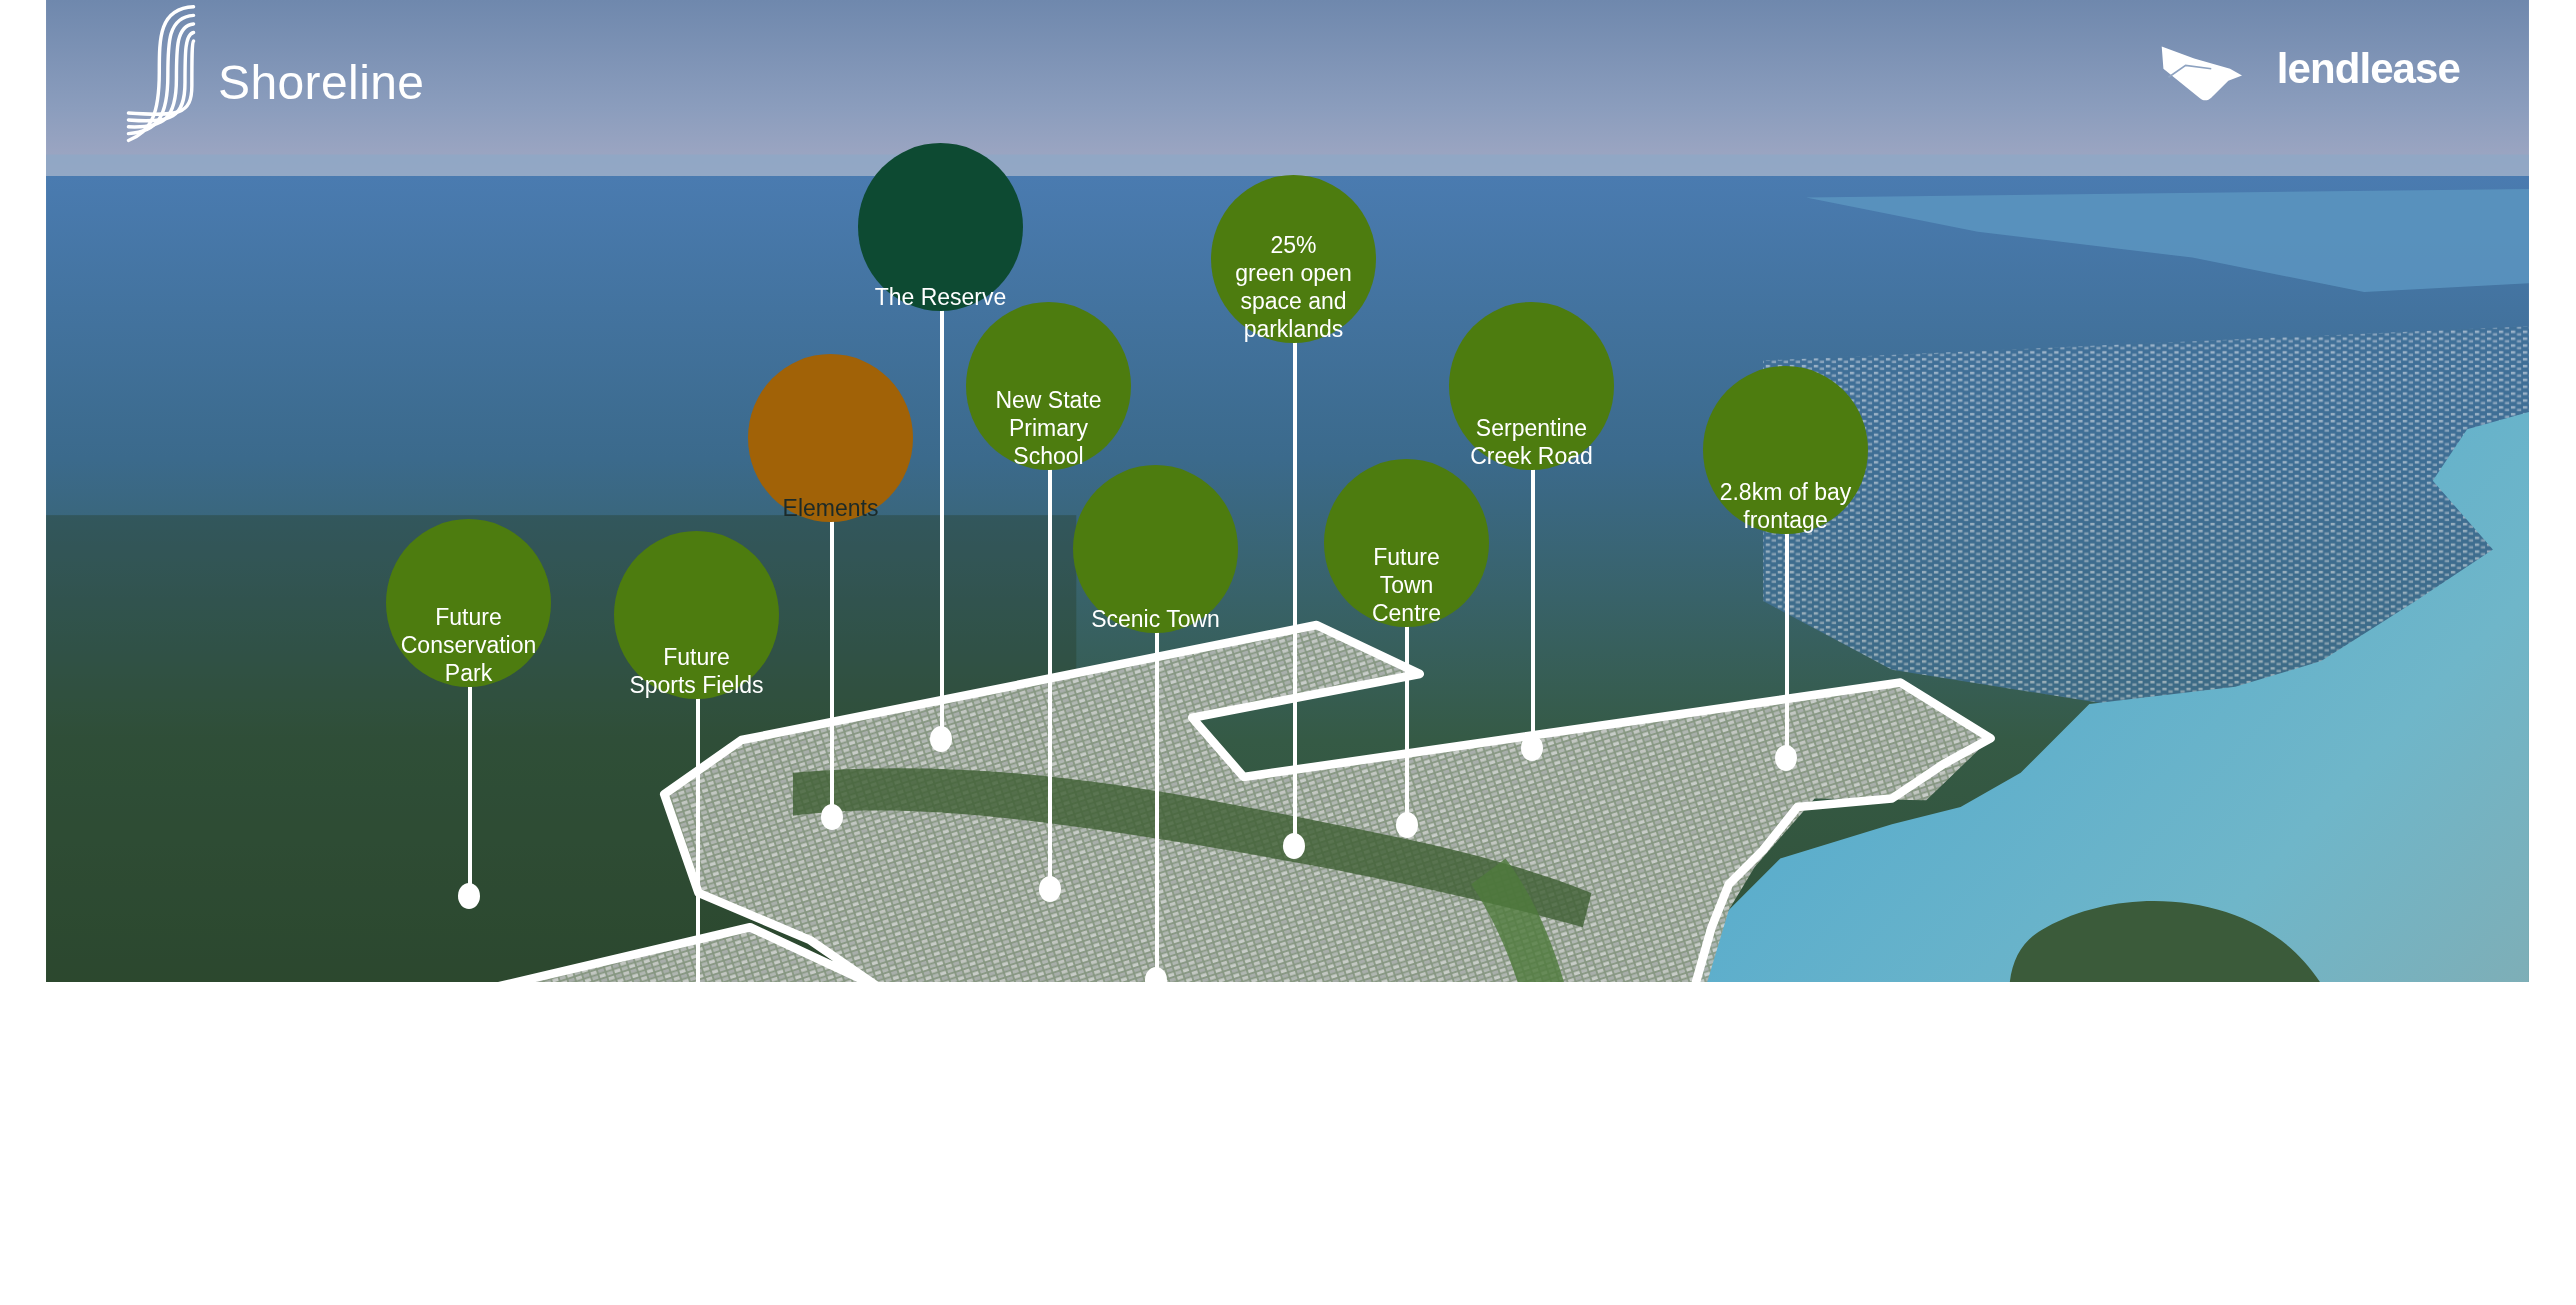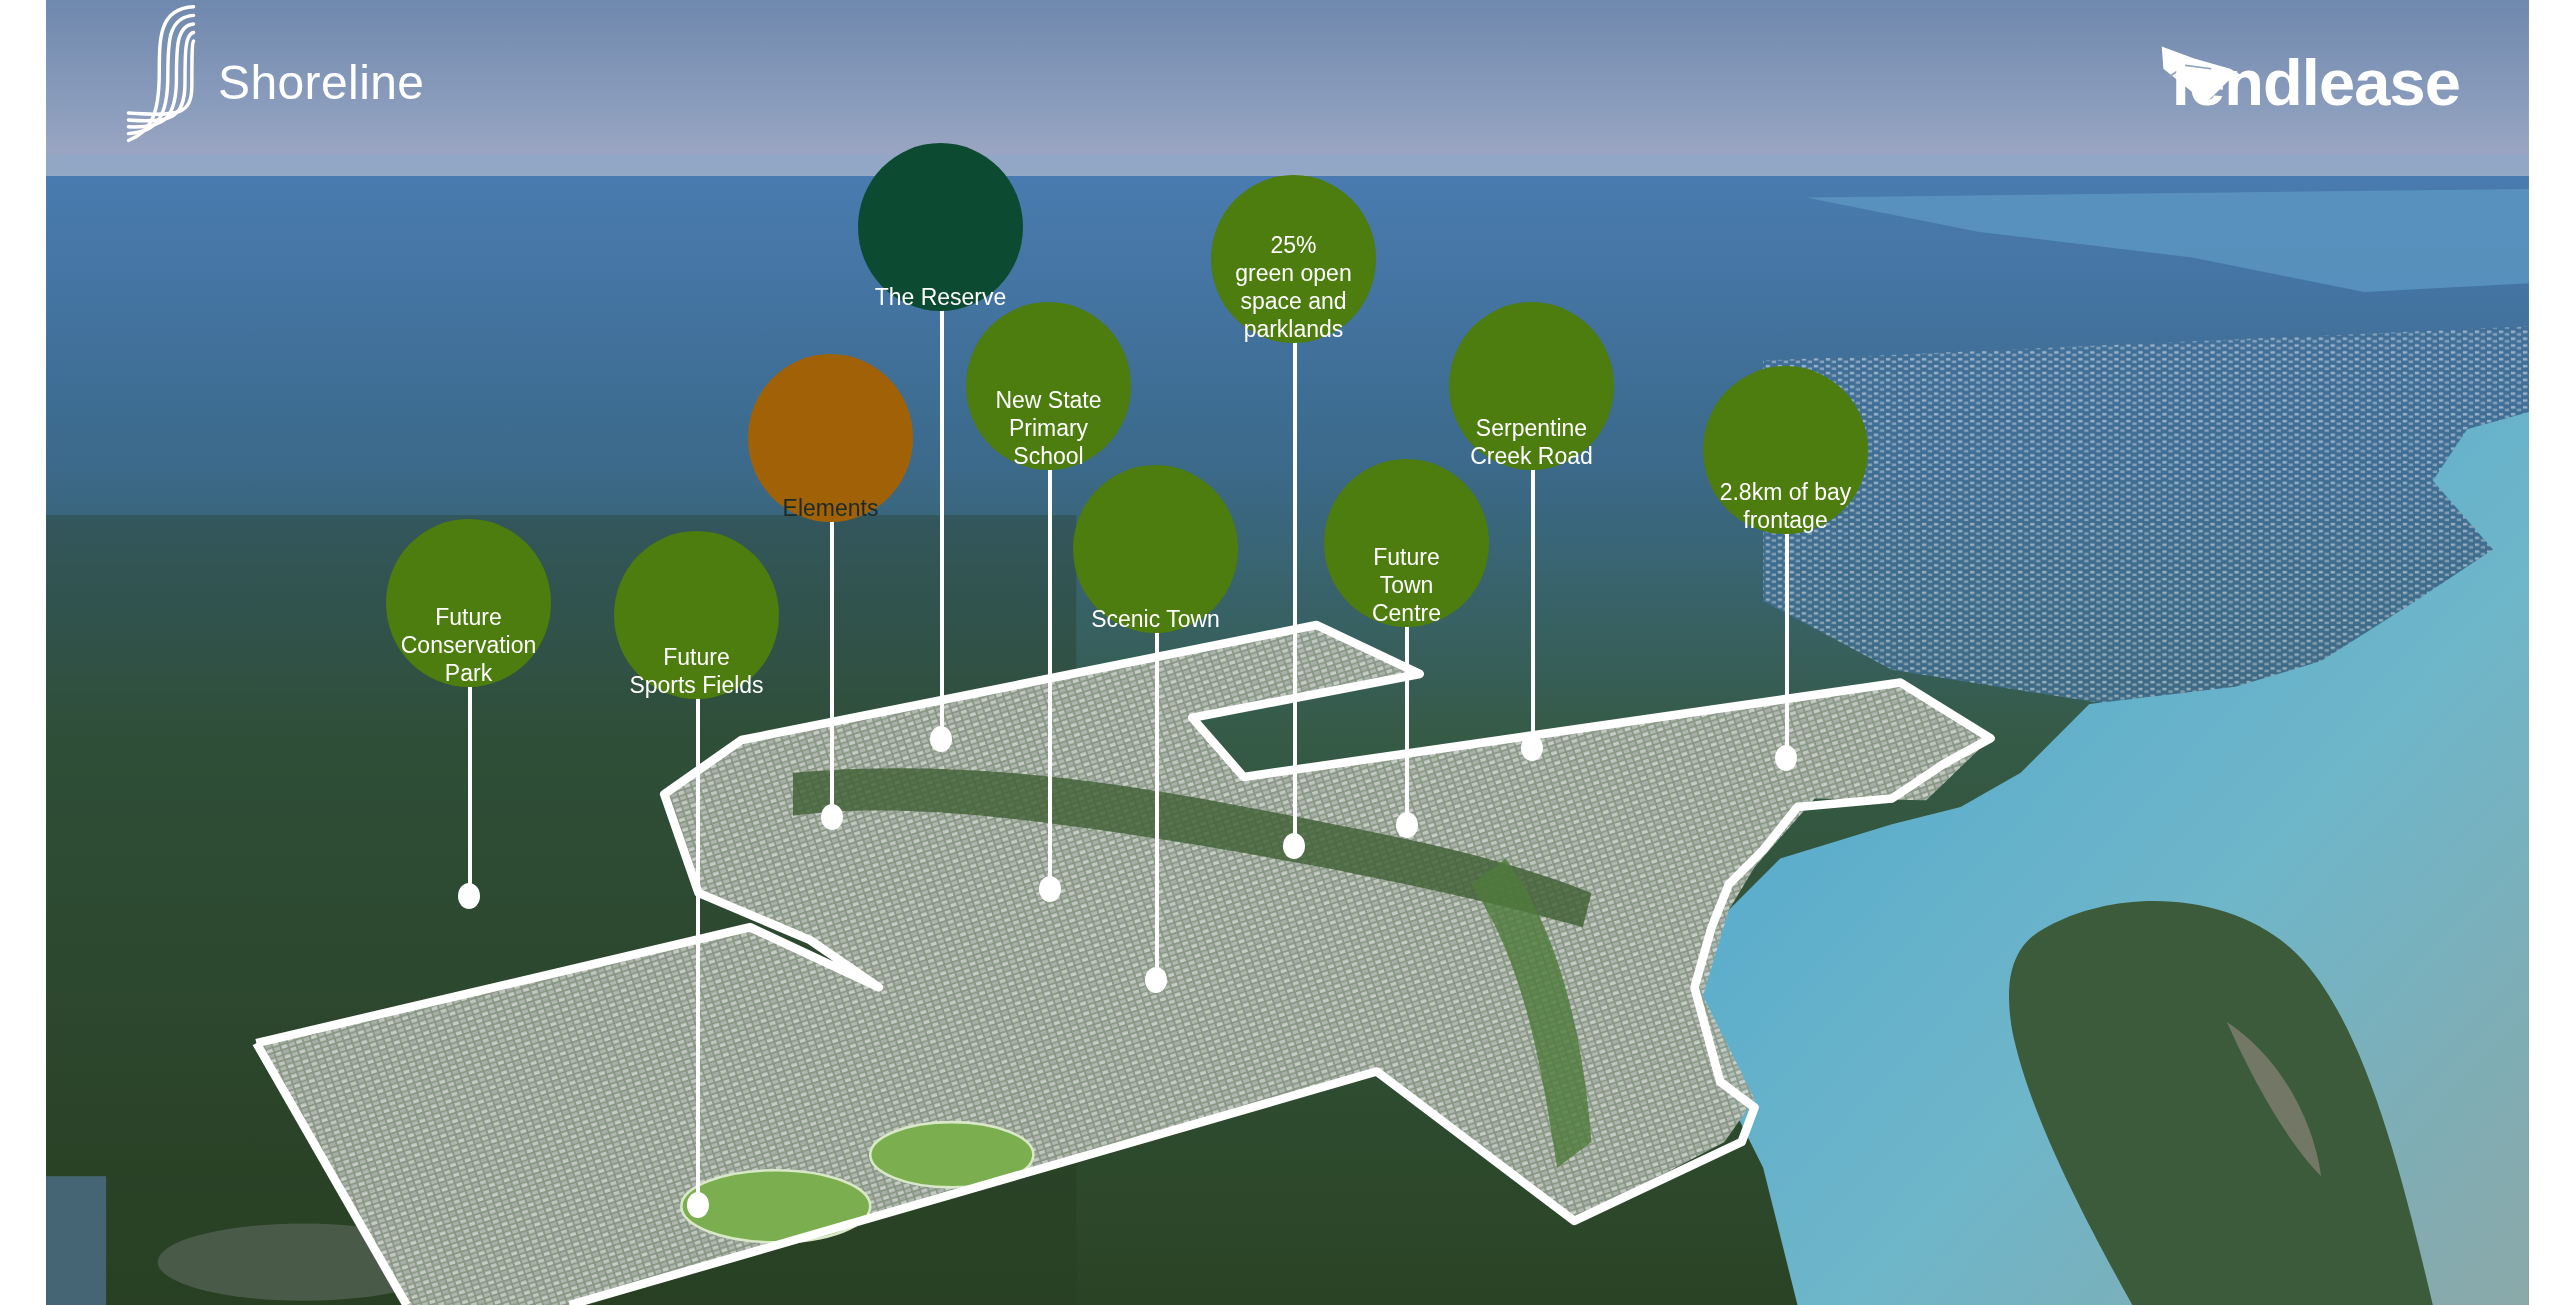--- a/index.html
+++ b/index.html
@@ -1,22 +1,22 @@
 <!DOCTYPE html>
 <html style="font-size:13.7px"><head>
 <meta charset="utf-8">
 <style>
   html, body { margin: 0; padding: 0; background: #ffffff; }
   body { width: 2576px; height: 1305px; position: relative; overflow: hidden;
          font-family: "Liberation Sans", "DejaVu Sans", sans-serif; }
-  .frame { position: absolute; left: 46px; top: 0; width: 2483px; height: 1305px; overflow: hidden; }
+  .frame { position: absolute; left: 46px; top: 0; width: 2483px; height: 982px; overflow: hidden; }
   .scene { position: absolute; left: 0; top: 0; width: 2483px; height: 1305px; }
   .shoreline-word { position: absolute; left: 172px; top: 55px; font-size: 48px;
                     font-weight: 400; letter-spacing: 0.4px; color: #ffffff; }
-  .lendlease-word { position: absolute; right: 69px; top: 45px; font-size: 65px;
+  .lendlease-word { position: absolute; right: 69px; top: 45px; font-size: 42px;
                     font-weight: 700; letter-spacing: -0.9px; color: #ffffff; }
   .callout { position: absolute; border-radius: 50%; display: flex; align-items: flex-end;
              justify-content: center; text-align: center; color: #ffffff;
              font-size: 23px; line-height: 28px; box-sizing: border-box; padding: 0 12px; }
   .callout.navy { background: #4d7c0f; }
   .callout.green { background: #0d4a32; }
   .callout.mint { background: #a16207; color: #1c2a28; }
   .callout span { white-space: pre-line; display: block; }
   .stem { position: absolute; width: 4.3px; background: #ffffff; }
   .pin { position: absolute; width: 22px; height: 26px; border-radius: 50%; background: #ffffff; }

